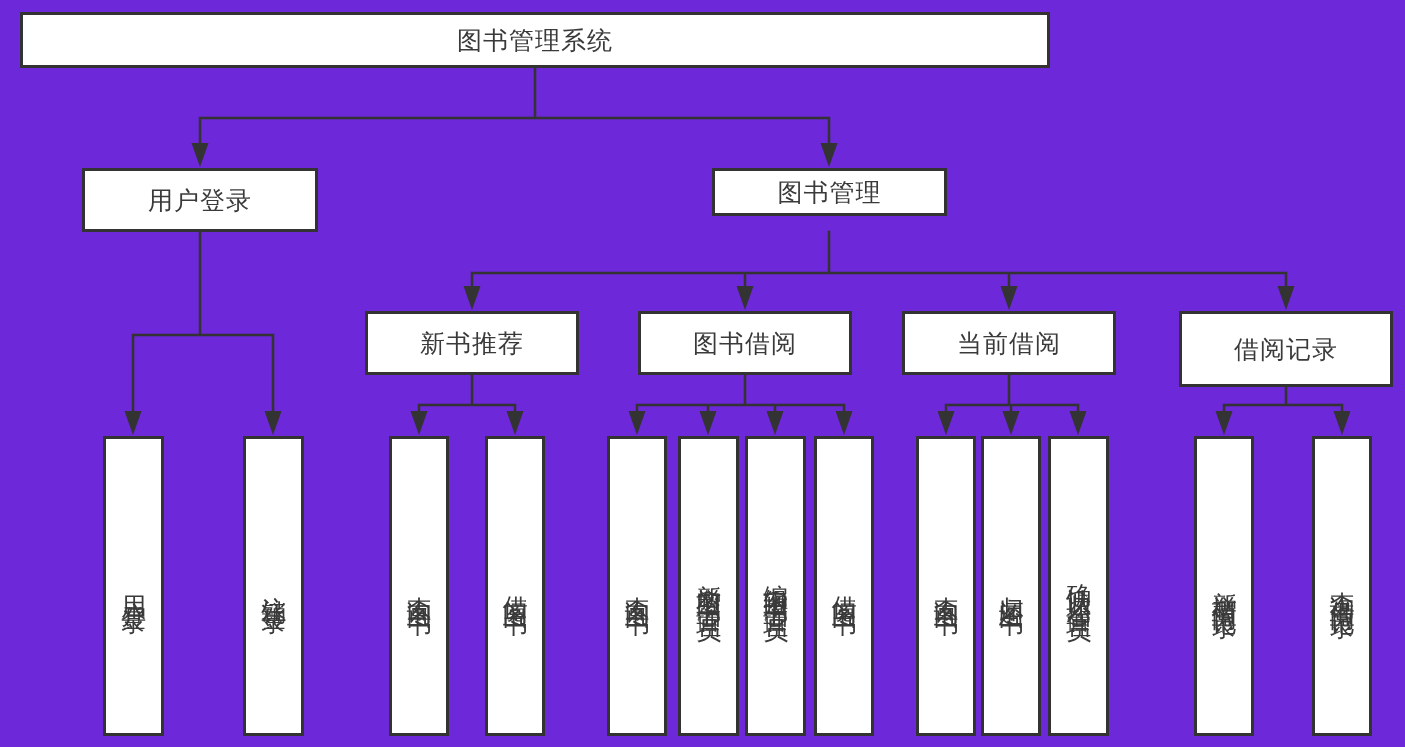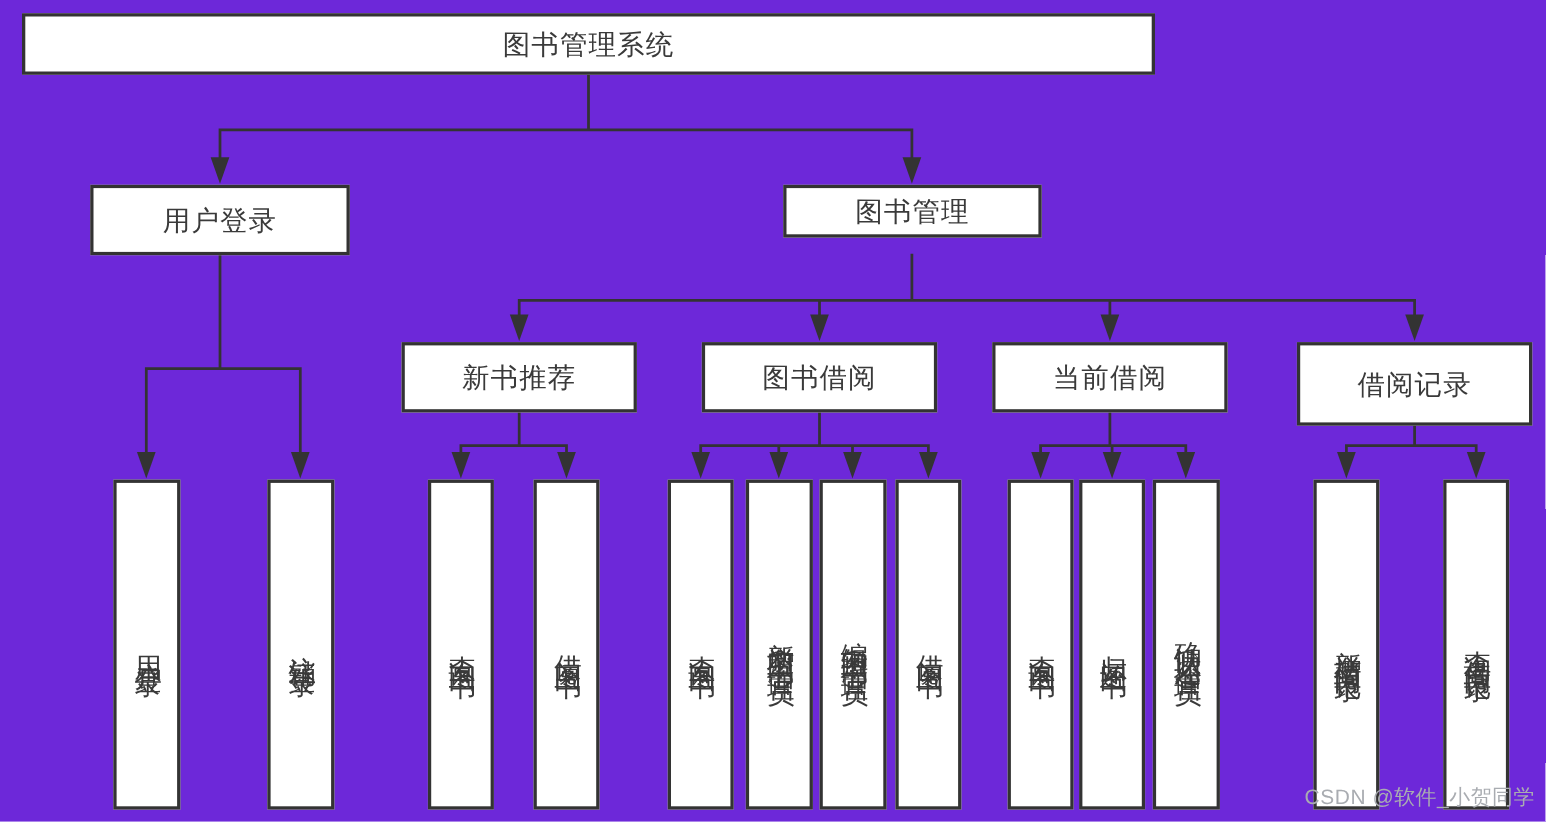--- a/index.html
+++ b/index.html
@@ -137,15 +137,14 @@
     <span class="vtext">确认归还（管理员）</span>
   </div>
 
   <div class="node vbox" style="left:1194px;top:436px;width:60px;height:300px;">
     <span class="vtext">新增借阅记录</span>
   </div>
   <div class="node vbox" style="left:1312px;top:436px;width:60px;height:300px;">
     <span class="vtext">查询借阅记录</span>
   </div>
 
-  <div class="watermark">CSDN @软件_小贺同学</div>
 
 </div>
 
 </body></html>

